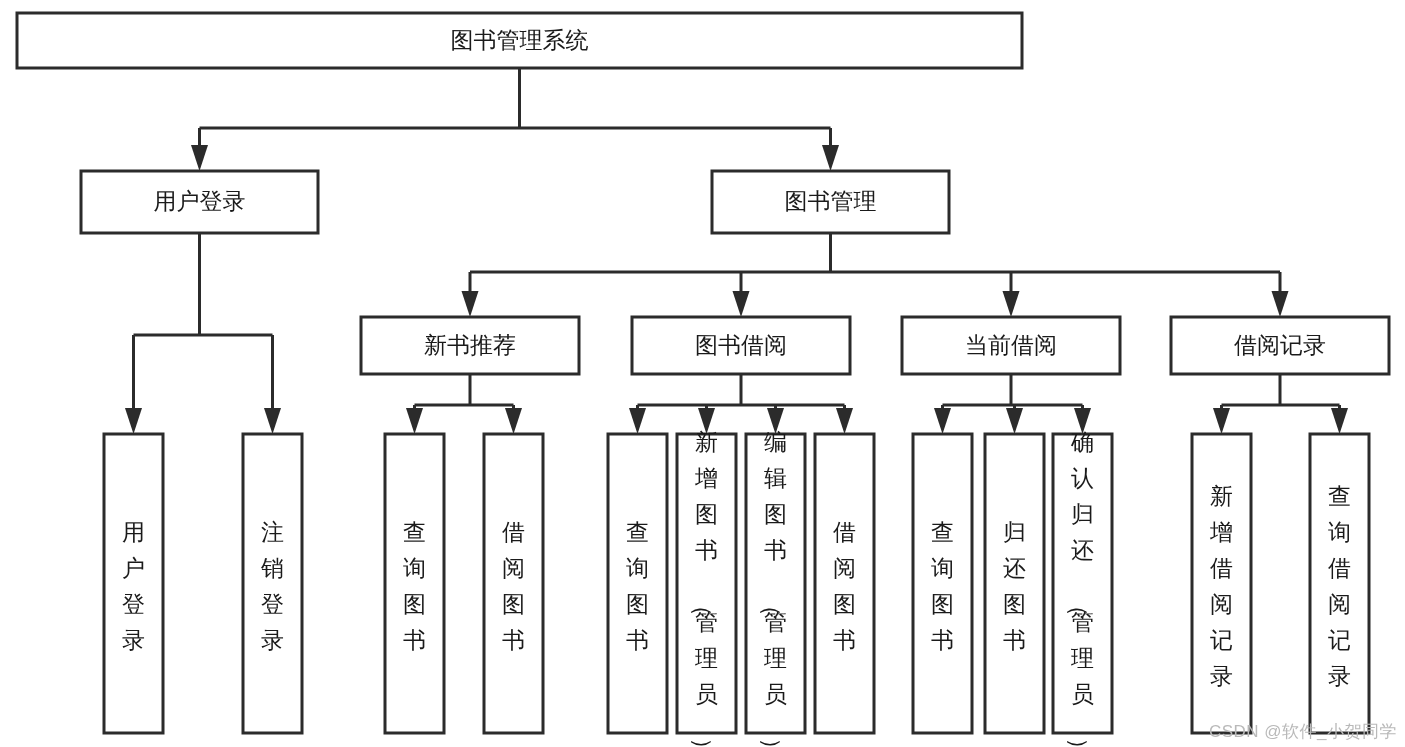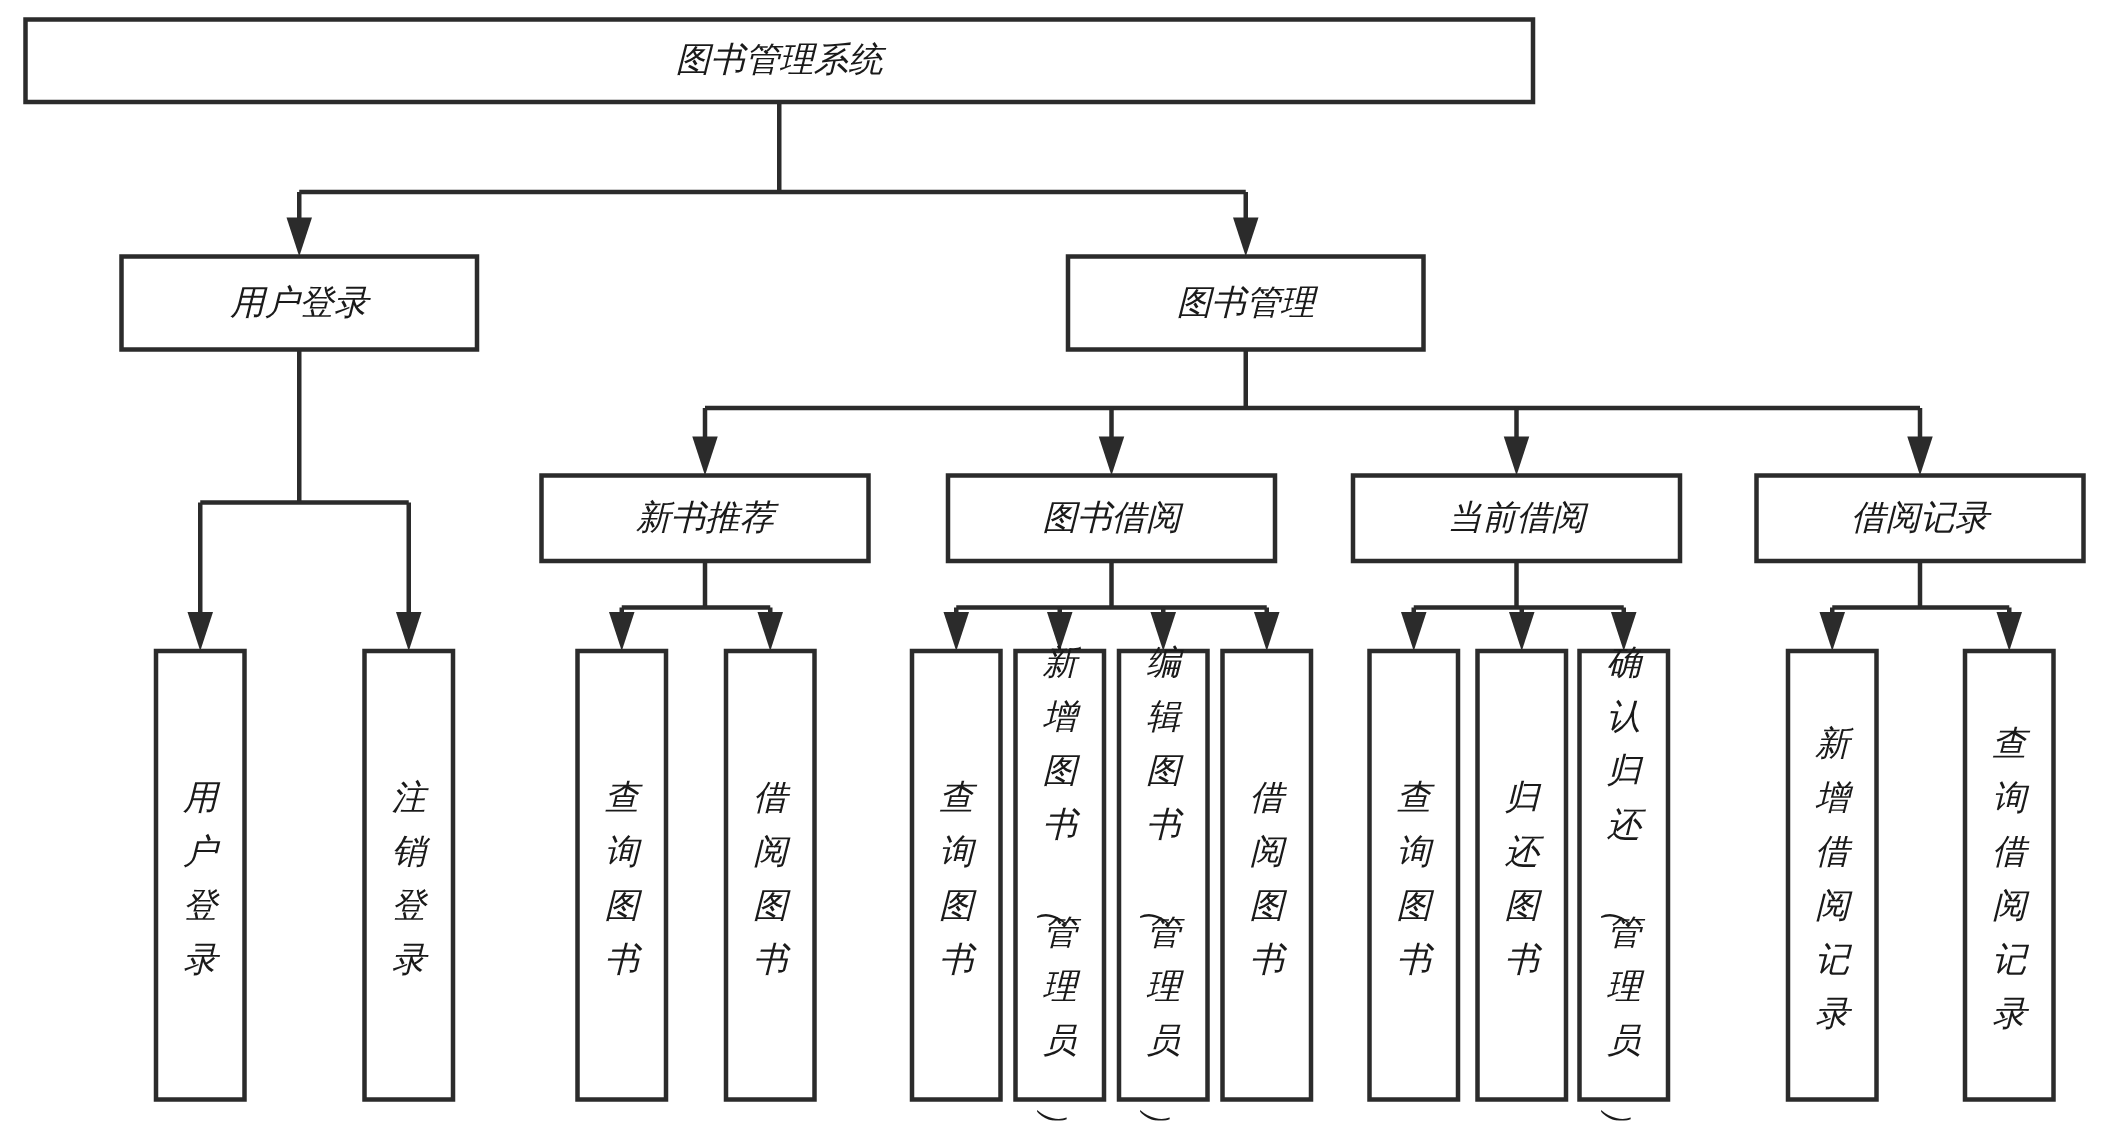--- a/index.html
+++ b/index.html
@@ -11,21 +11,20 @@
     width: 1405px;
     height: 747px;
     font-family: "Liberation Sans", "DejaVu Sans", sans-serif;
     overflow: hidden;
     position: relative;
   }
   #diagram-root {
     position: relative;
     width: 1405px;
     height: 747px;
-    font-style: italic;
   }
   svg#tree-svg {
     position: absolute;
     left: 0;
     top: 0;
     width: 1405px;
     height: 747px;
     display: block;
   }
   .node-box {
@@ -217,13 +216,14 @@
         <g>
           <rect x="1192" y="434" width="59" height="299" class="node-box"></rect>
           <text x="1221.5" y="503.58" class="node-label-v"><tspan x="1221.5" dy="0">新</tspan><tspan x="1221.5" dy="36">增</tspan><tspan x="1221.5" dy="36">借</tspan><tspan x="1221.5" dy="36">阅</tspan><tspan x="1221.5" dy="36">记</tspan><tspan x="1221.5" dy="36">录</tspan></text>
         </g>
         <g>
           <rect x="1310" y="434" width="59" height="299" class="node-box"></rect>
           <text x="1339.5" y="503.58" class="node-label-v"><tspan x="1339.5" dy="0">查</tspan><tspan x="1339.5" dy="36">询</tspan><tspan x="1339.5" dy="36">借</tspan><tspan x="1339.5" dy="36">阅</tspan><tspan x="1339.5" dy="36">记</tspan><tspan x="1339.5" dy="36">录</tspan></text>
         </g>
       </g>
   </svg>
+  <div class="watermark">CSDN @软件_小贺同学</div>
 </div>
 
 </body></html>

